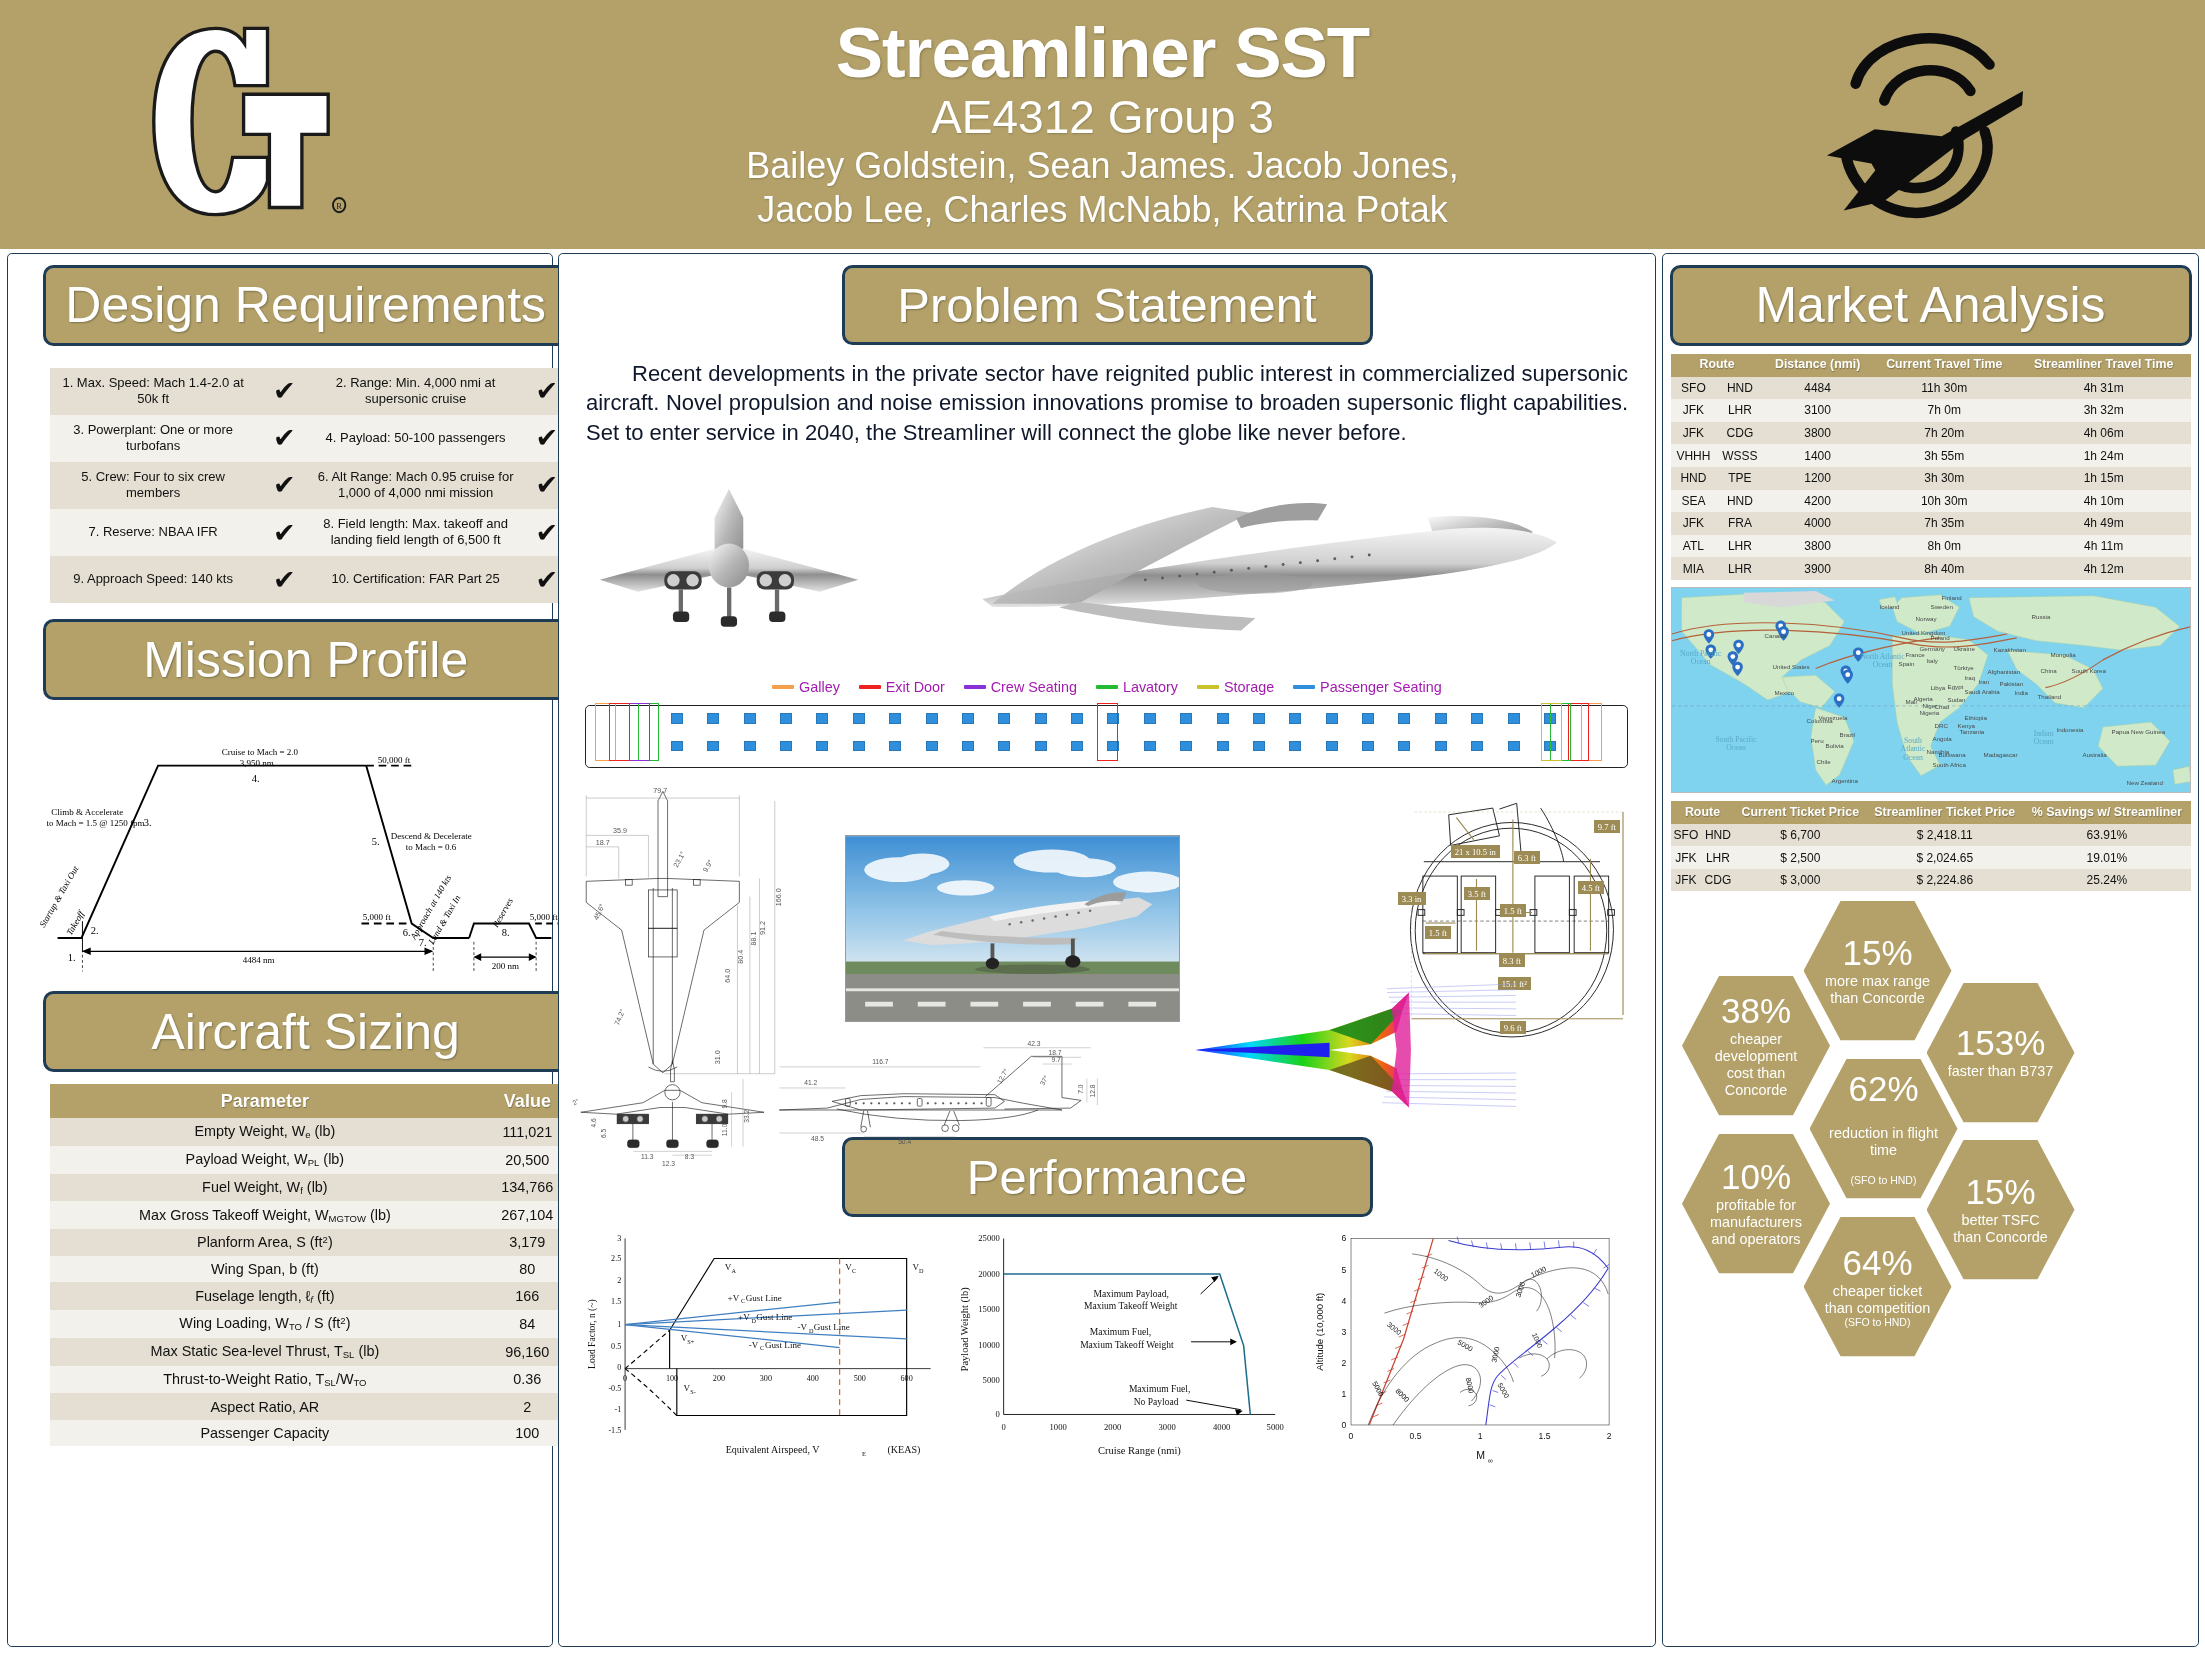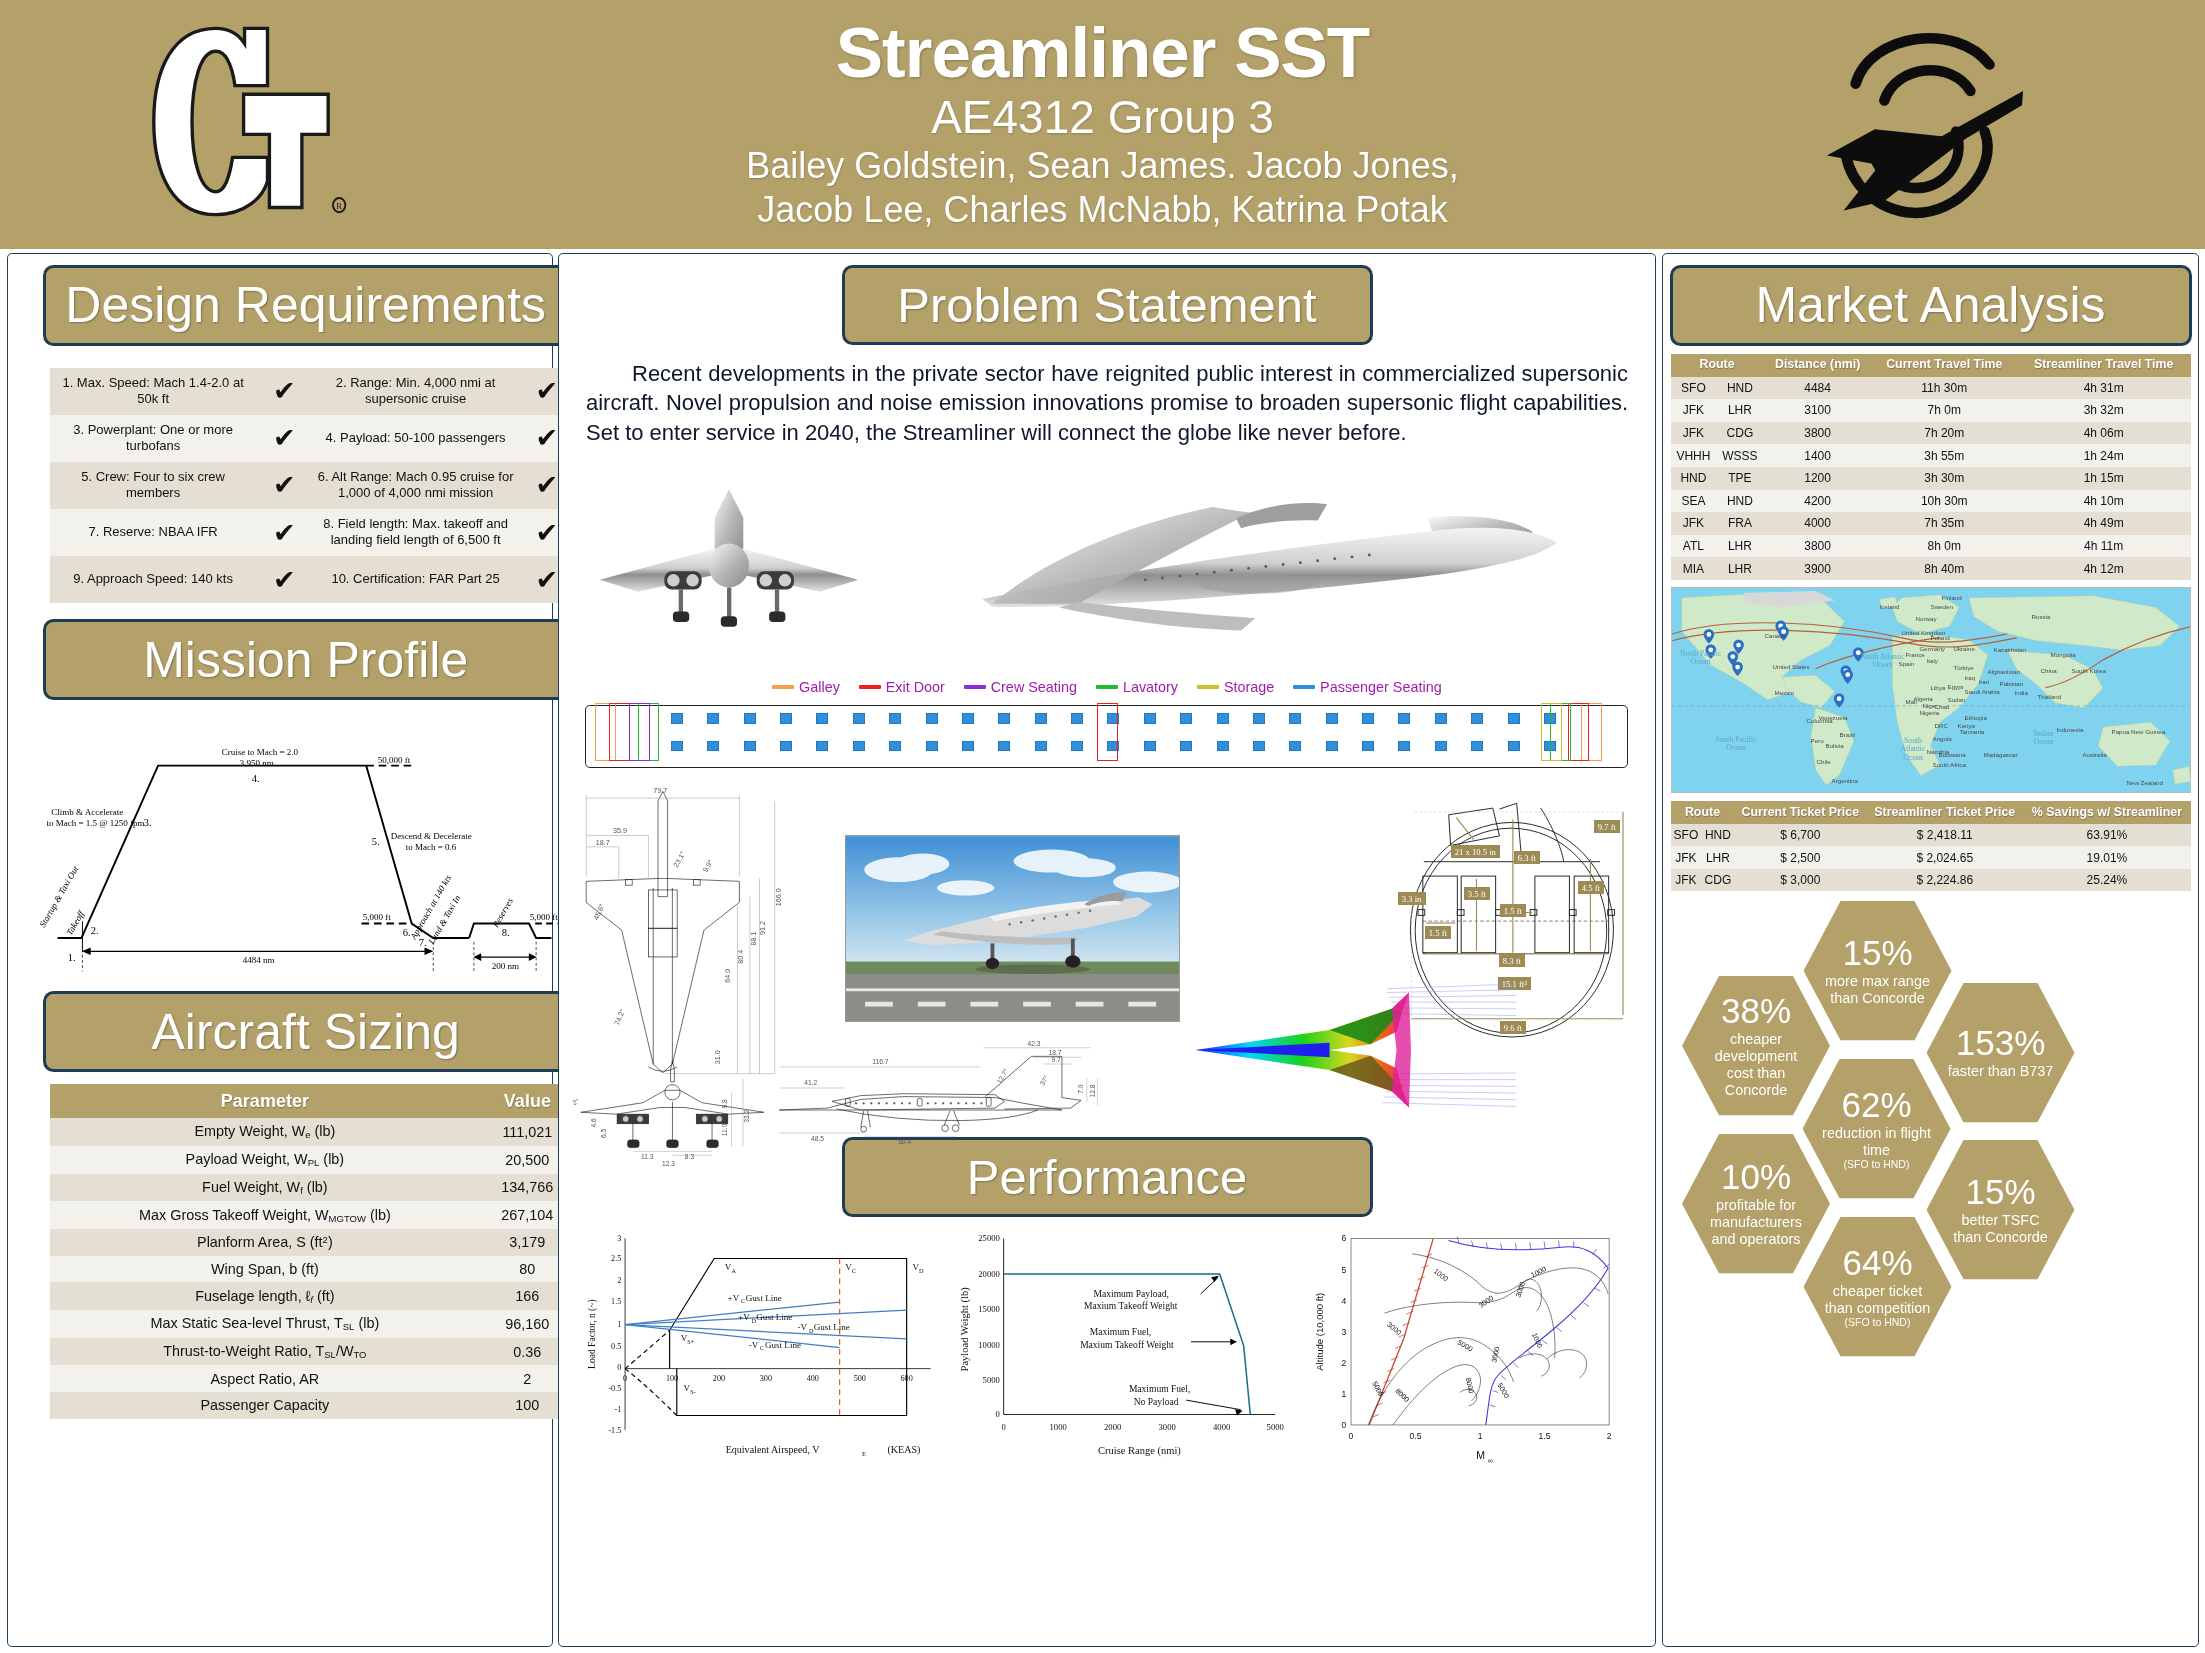--- a/index.html
+++ b/index.html
@@ -290,20 +290,24 @@
             <td class="as-param">Planform Area, S (ft<sup>2</sup>)</td>
             <td class="as-val">3,179</td>
           </tr>
           <tr>
             <td class="as-param">Wing Span, b (ft)</td>
             <td class="as-val">80</td>
           </tr>
           <tr>
             <td class="as-param">Fuselage length, ℓ<sub><i>f</i></sub> (ft)</td>
             <td class="as-val">166</td>
+          </tr>
+          <tr>
+            <td class="as-param">Wing Loading, W<sub>TO</sub> / S (ft<sup>2</sup>)</td>
+            <td class="as-val">84</td>
           </tr>
           <tr>
             <td class="as-param">Max Static Sea-level Thrust, T<sub>SL</sub> (lb)</td>
             <td class="as-val">96,160</td>
           </tr>
           <tr>
             <td class="as-param">Thrust-to-Weight Ratio, T<sub>SL</sub>/W<sub>TO</sub></td>
             <td class="as-val">0.36</td>
           </tr>
           <tr>
@@ -1225,21 +1229,21 @@
         <div class="hex-txt">more max range than Concorde</div>
       </div>
       <div class="hex" style="left:11.5px;  top:75px; width:148px; height:145px;">
         <div class="hex-num">38%</div>
         <div class="hex-txt">cheaper development cost than Concorde</div>
       </div>
       <div class="hex" style="left:256px; top:82px; width:148px; height:145px;">
         <div class="hex-num">153%</div>
         <div class="hex-txt">faster than B737</div>
       </div>
-      <div class="hex" style="left:132px; top:158px; width:148px; height:145px;">
+      <div class="hex" style="left:139px; top:158px; width:148px; height:145px;gap:16px;">
         <div class="hex-num">62%</div>
         <div class="hex-txt">reduction in flight time</div>
         <div class="hex-sub">(SFO to HND)</div>
       </div>
       <div class="hex" style="left:11.5px;  top:233px; width:148px; height:145px;">
         <div class="hex-num">10%</div>
         <div class="hex-txt">profitable for manufacturers and operators</div>
       </div>
       <div class="hex" style="left:256px; top:239px; width:148px; height:145px;">
         <div class="hex-num">15%</div>

